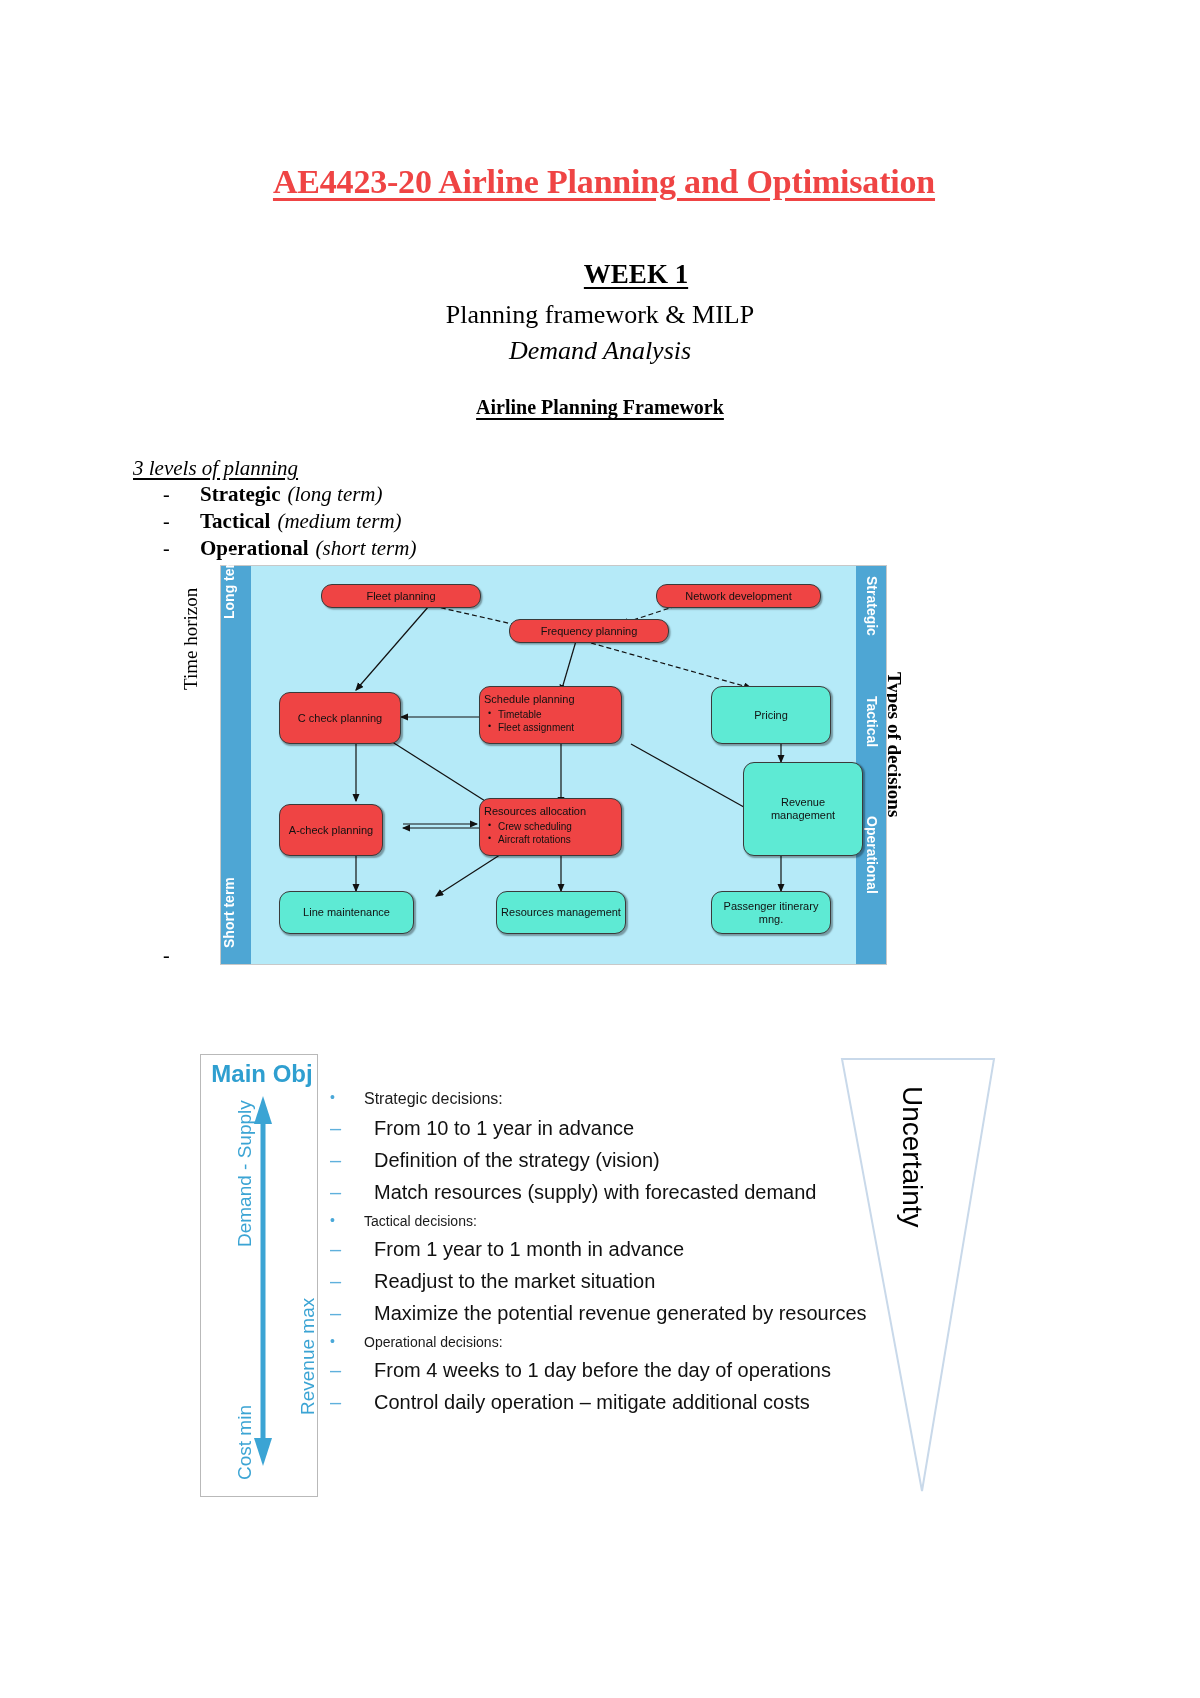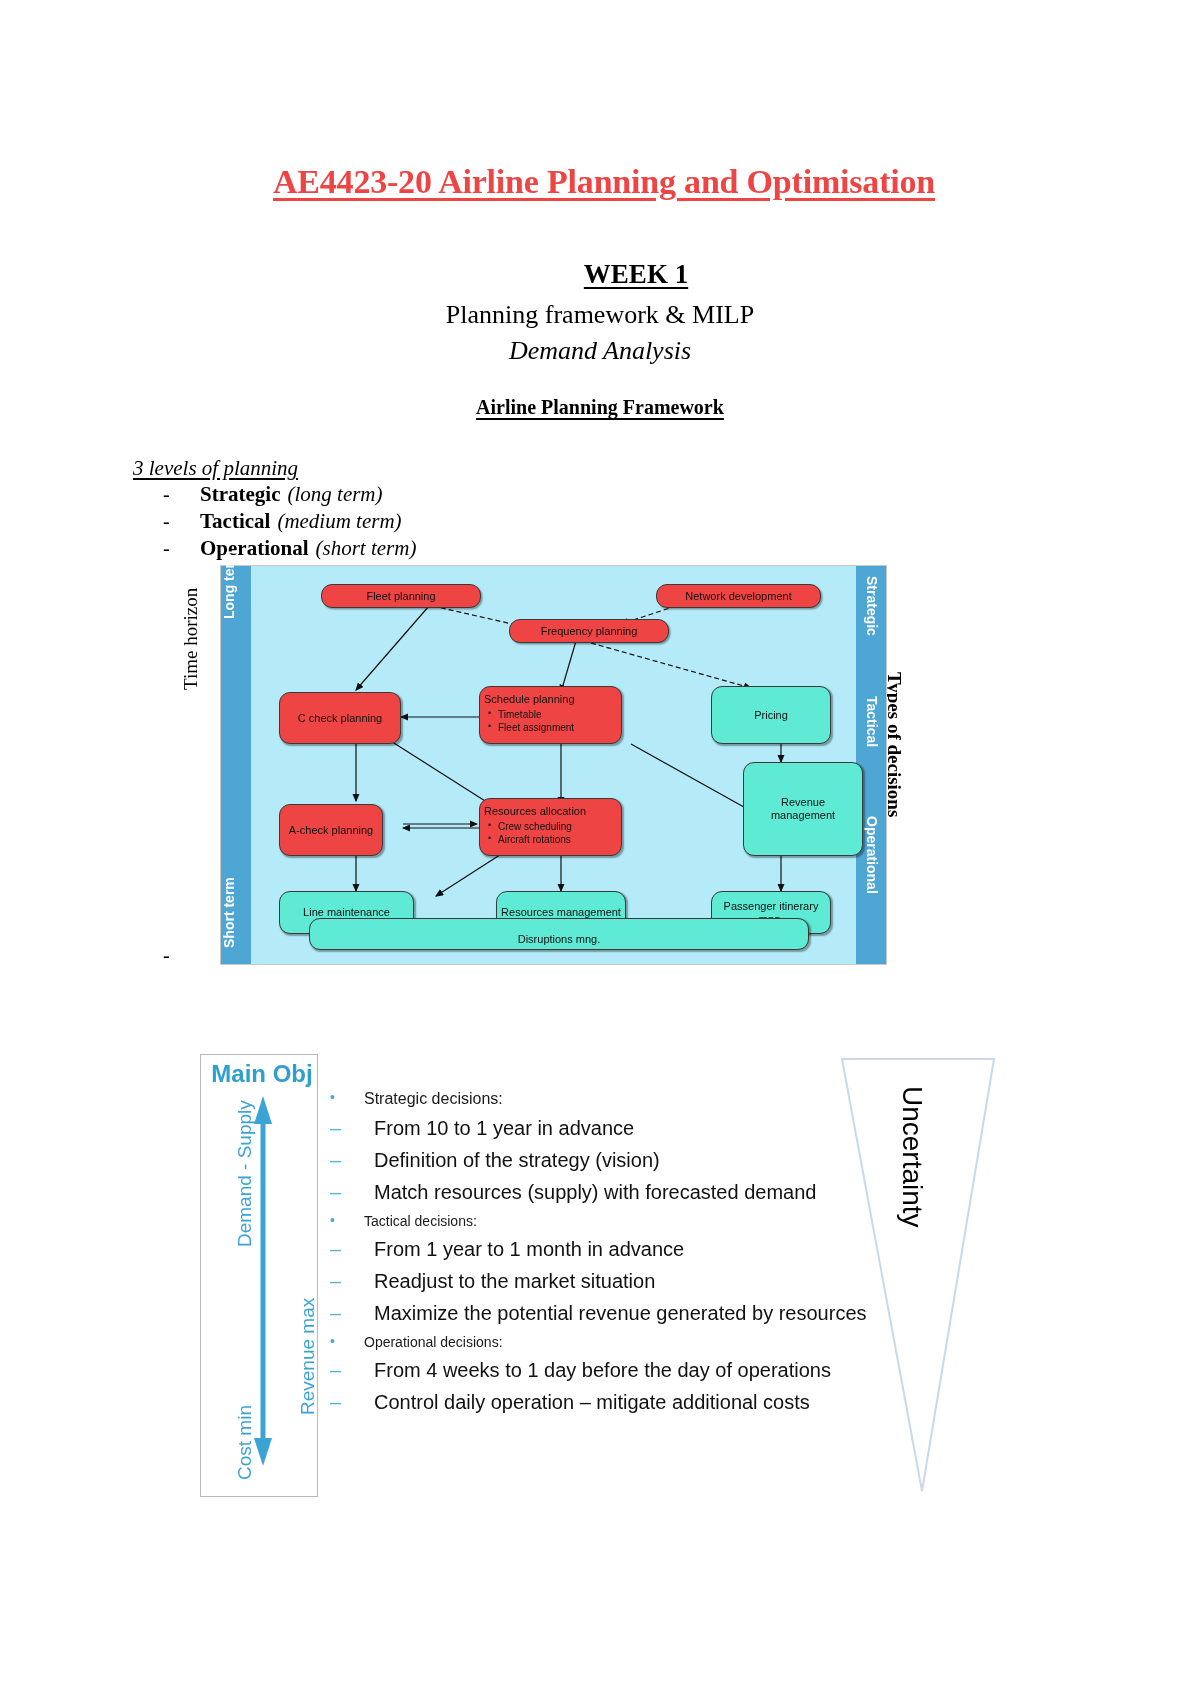--- a/index.html
+++ b/index.html
@@ -285,23 +285,20 @@
       </div>
 
       <div class="node orange" style="left:275px;top:325px;width:130px;height:43px;">
         <div class="ttl">Resources management</div>
       </div>
 
       <div class="node orange" style="left:490px;top:325px;width:120px;height:43px;">
         <div class="ttl">Passenger itinerary mng.</div>
       </div>
 
-      <div class="node orange" style="left:88px;top:352px;width:500px;height:32px;justify-content:flex-end;padding-bottom:3px;">
-        <div class="ttl">Disruptions mng.</div>
-      </div>
 
     </div>
   </div>
 
   <div class="obj-panel"></div>
   <div class="obj-title">Main Obj</div>
   <div class="obj-vert obj-demand">Demand - Supply</div>
   <div class="obj-vert obj-revenue">Revenue max</div>
   <div class="obj-vert obj-cost">Cost min</div>
 

